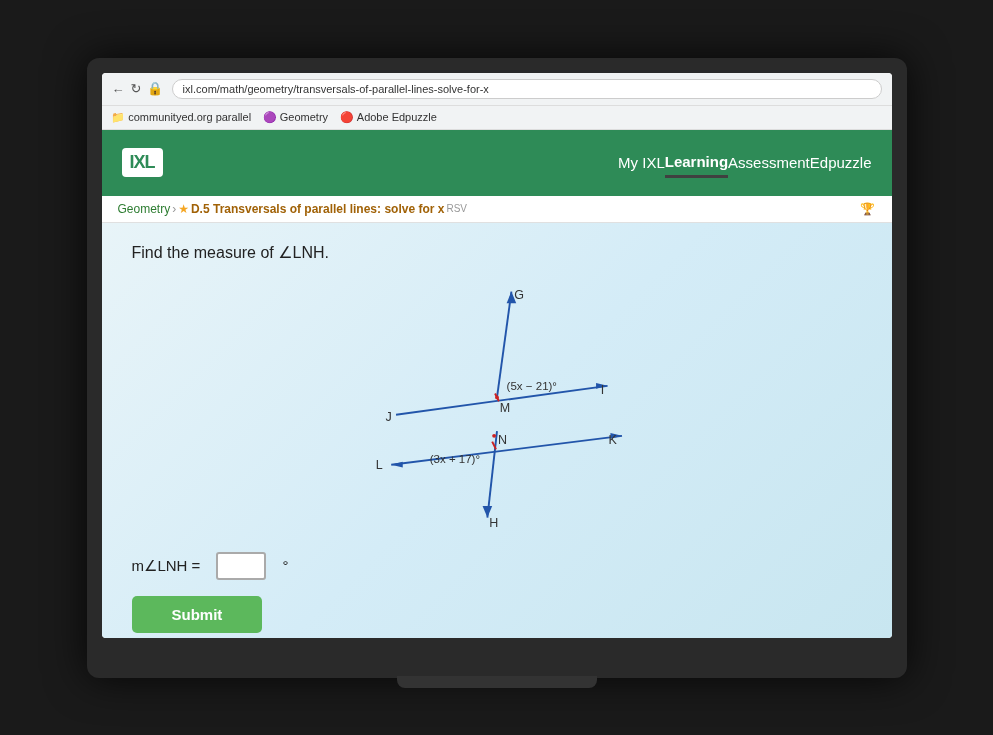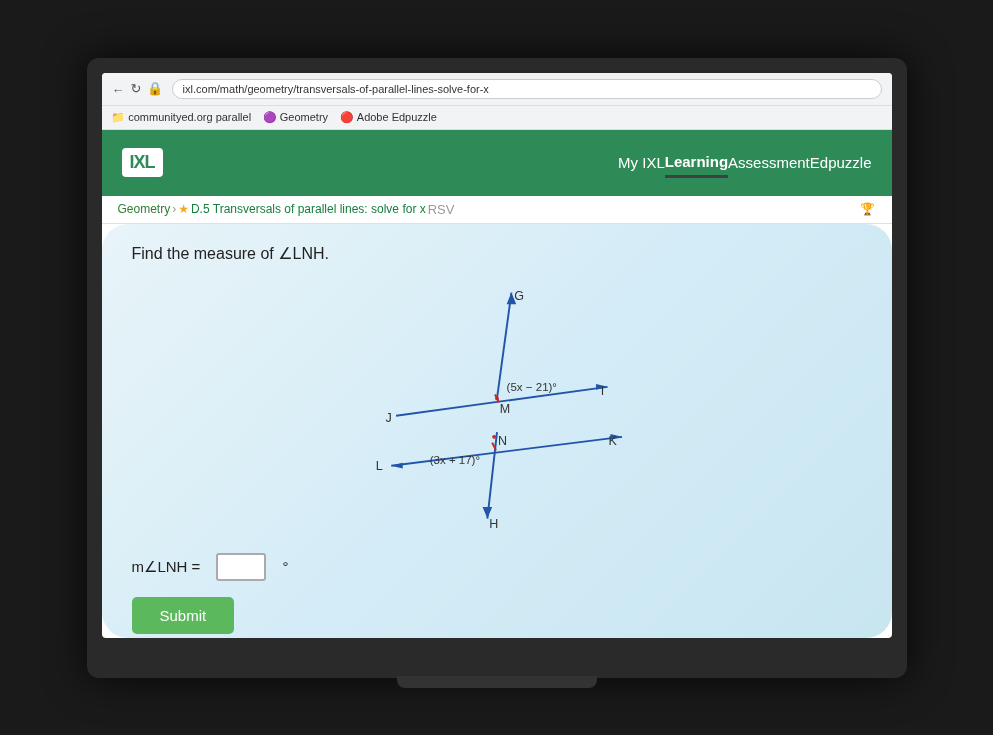--- a/index.html
+++ b/index.html
@@ -154,38 +154,37 @@
 
     .breadcrumb-arrow {
       color: #999;
     }
 
     .breadcrumb-star {
       color: #f5a623;
     }
 
     .breadcrumb-current {
-      color: #15803d;
-      font-weight: 400;
+      color: #a16207;
+      font-weight: 700;
       text-align: center;
     }
 
     .breadcrumb-badge {
       color: #999;
-      font-size: 13px;
+      font-size: 10px;
     }
 
     
     .main-content {
       flex: 1;
       background: linear-gradient(135deg, #e8f4f8 0%, #d4ecf7 50%, #c8e6f0 100%);
       padding: 20px 30px;
       position: relative;
       overflow: hidden;
-      border-radius: 26px;
     }
 
     .problem-title {
       font-size: 16px;
       color: #222;
       margin-bottom: 20px;
       font-weight: 500;
     }
 
     
@@ -223,24 +222,24 @@
 
     .answer-degree {
       font-size: 15px;
       color: #222;
     }
 
     .submit-btn {
       background: #5cb85c;
       color: #fff;
       border: none;
-      padding: 10px 28px;
+      padding: 10px 40px;
       border-radius: 5px;
       font-size: 15px;
-      font-weight: 400;
+      font-weight: 700;
       cursor: pointer;
       display: block;
       margin-bottom: 12px;
     }
 
     .laptop-base {
       position: absolute;
       bottom: -10px;
       left: 50%;
       transform: translateX(-50%);

